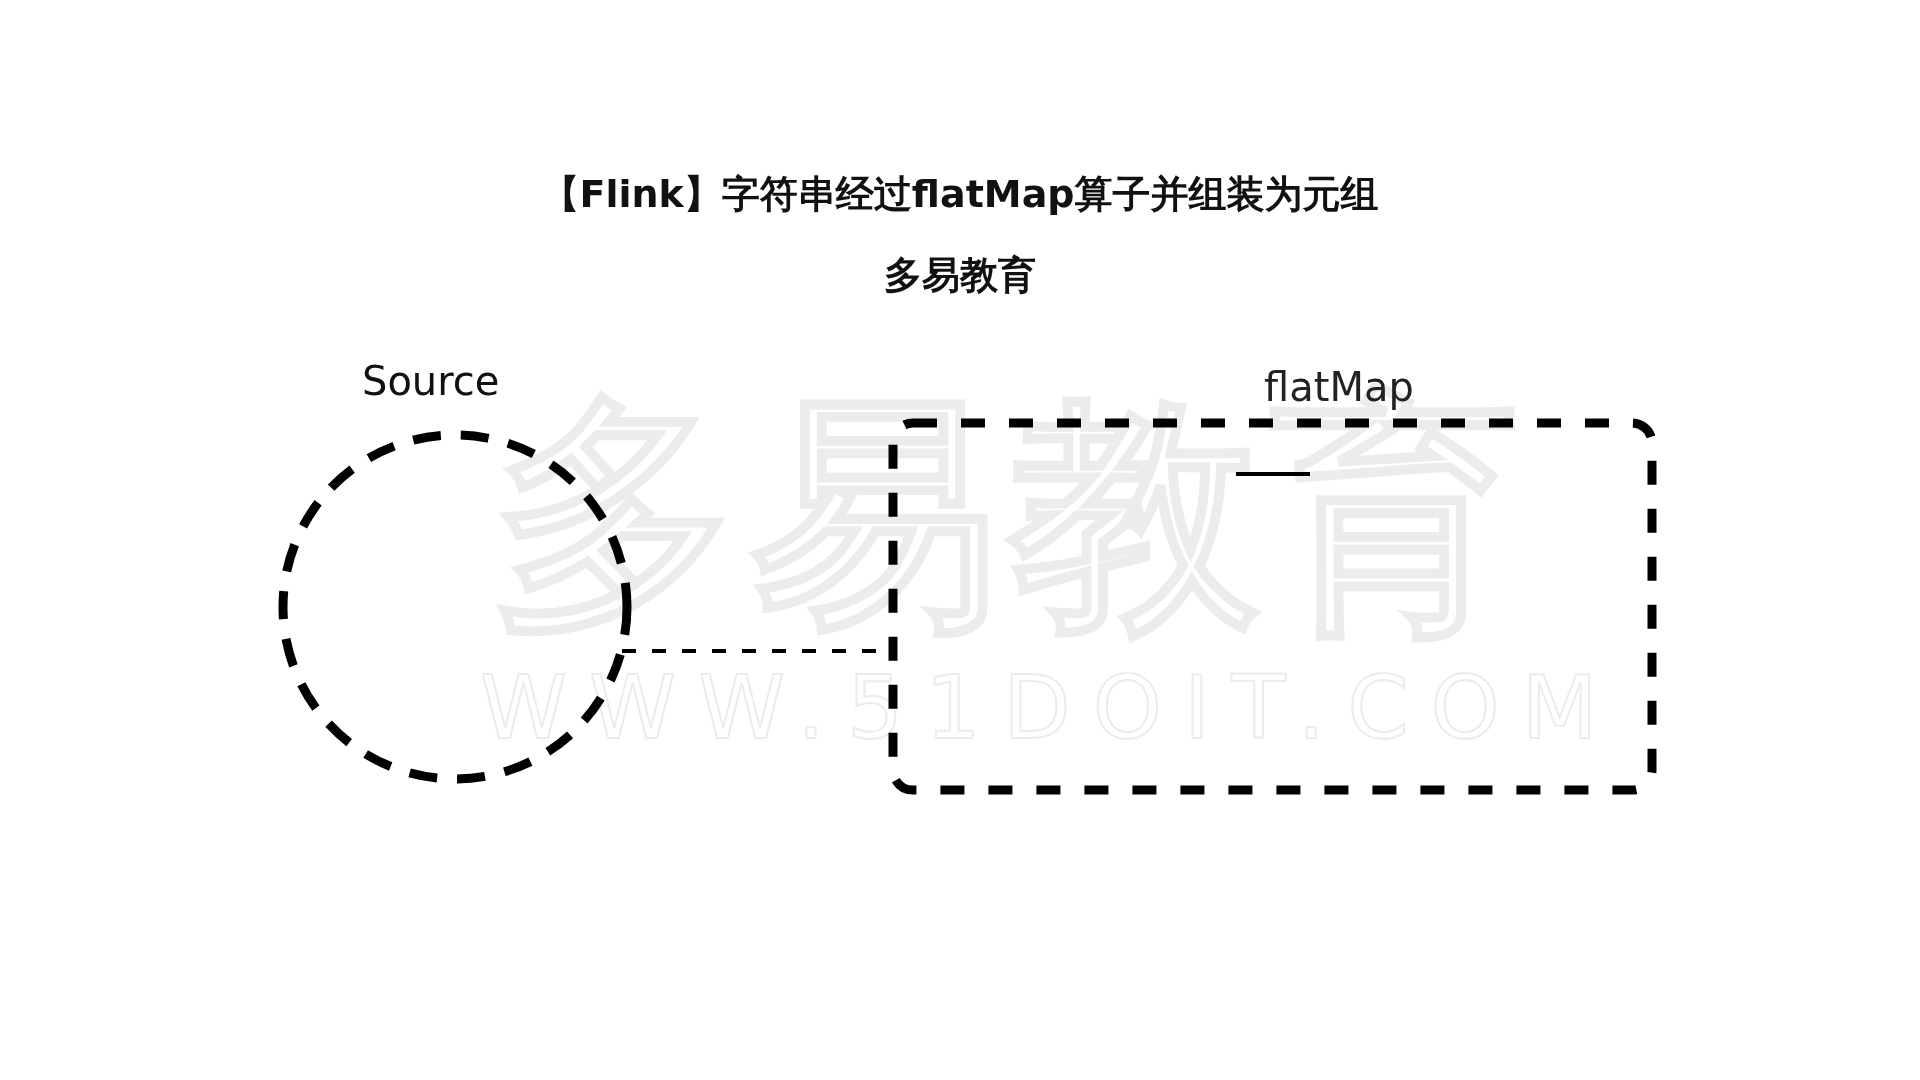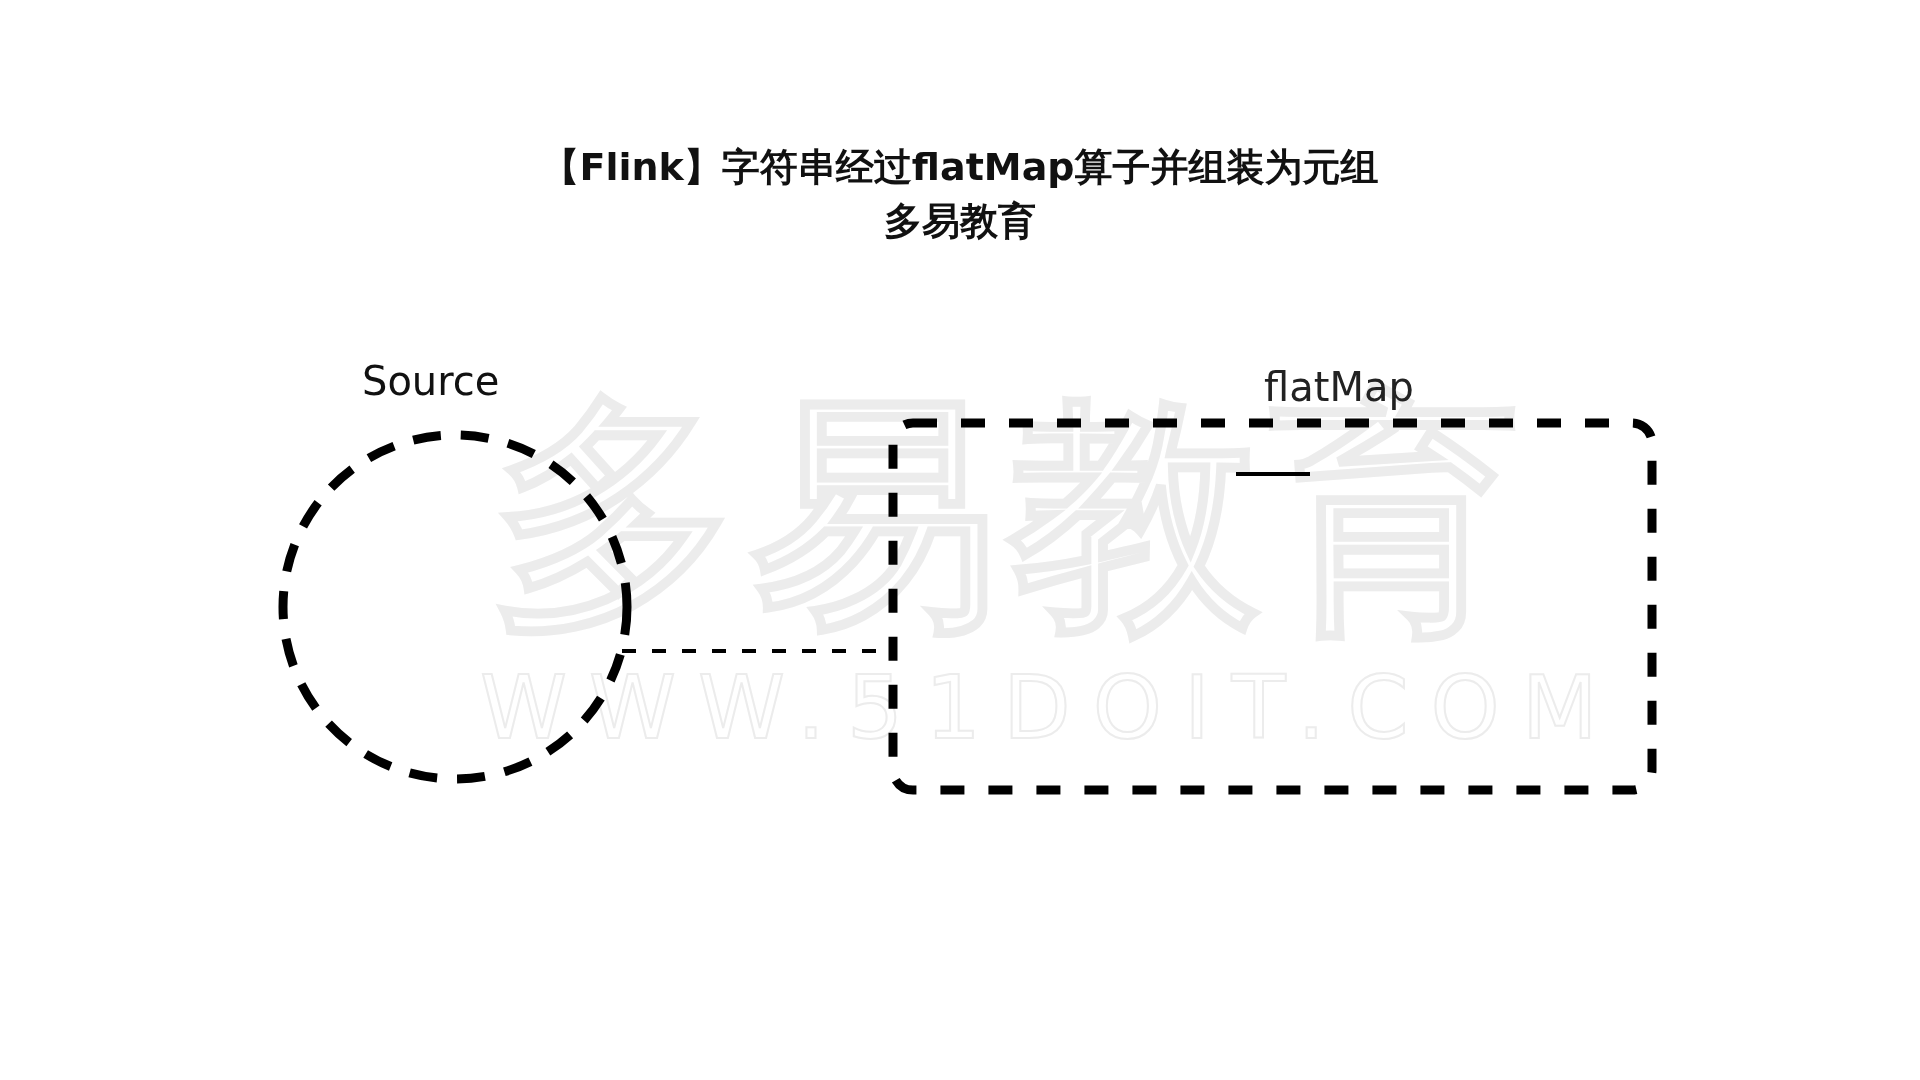--- a/index.html
+++ b/index.html
@@ -4,21 +4,21 @@
 <style>
   html, body { margin: 0; padding: 0; }
   body {
     width: 1920px; height: 1080px; background: #ffffff; position: relative; overflow: hidden;
     font-family: "DejaVu Sans", "Liberation Sans", sans-serif; color: #111;
   }
   .title {
     position: absolute; left: 0; width: 1920px; top: 140px;
     text-align: center; font-size: 38px; font-weight: bold; line-height: 54px; color: #111;
   }
-  .title div { white-space: nowrap; }
+  .title div { white-space: nowrap; margin-top: 27px; }
   .watermark { position: absolute; left: 0; top: 0; width: 1920px; height: 1080px; pointer-events: none; }
   .wm-cn {
     position: absolute; left: 480px; top: 380px; width: 1060px; text-align: center;
     font-size: 250px; font-weight: bold; line-height: 270px; letter-spacing: 10px;
     color: #ffffff; -webkit-text-stroke: 2px #ececec; white-space: nowrap;
   }
   .wm-url {
     position: absolute; left: 480px; top: 660px; width: 1060px; text-align: center;
     font-size: 88px; line-height: 96px; letter-spacing: 22px;
     color: #ffffff; -webkit-text-stroke: 2px #ececec; white-space: nowrap;

